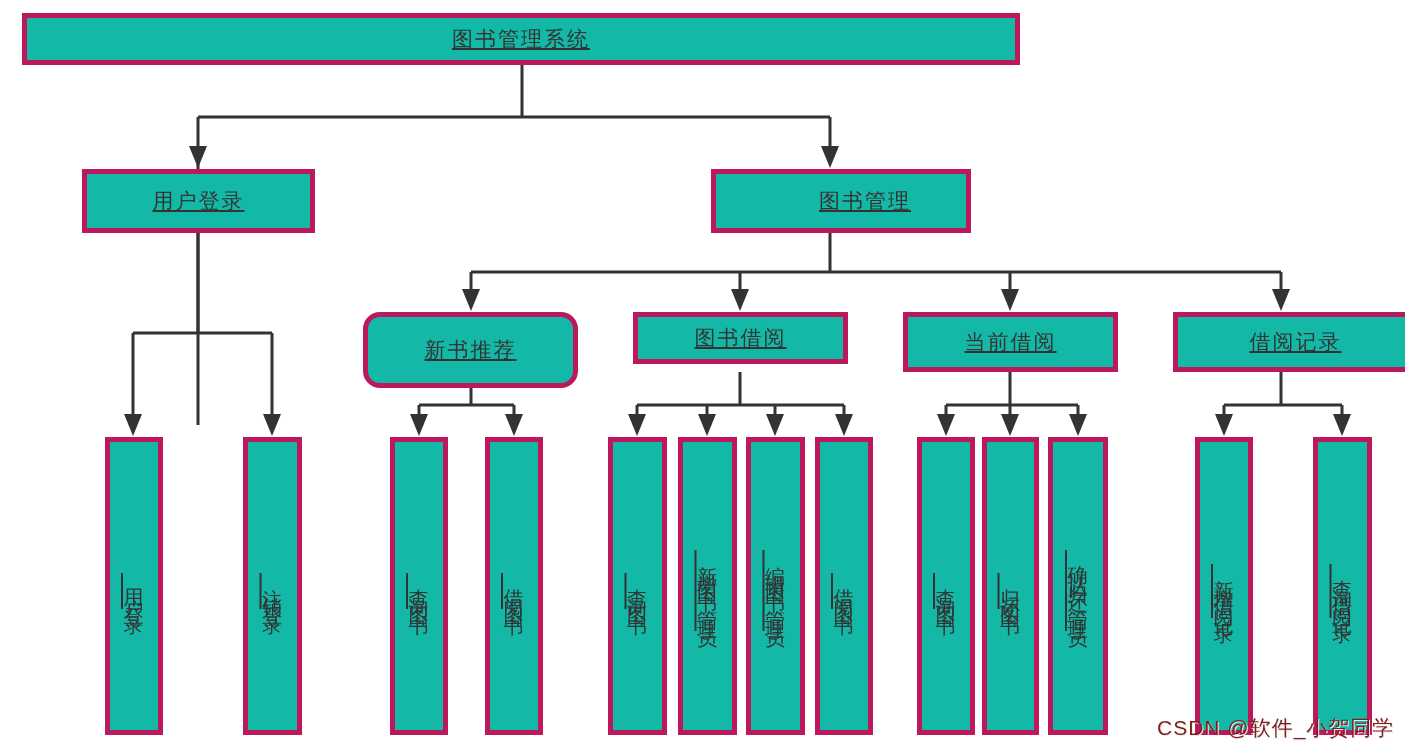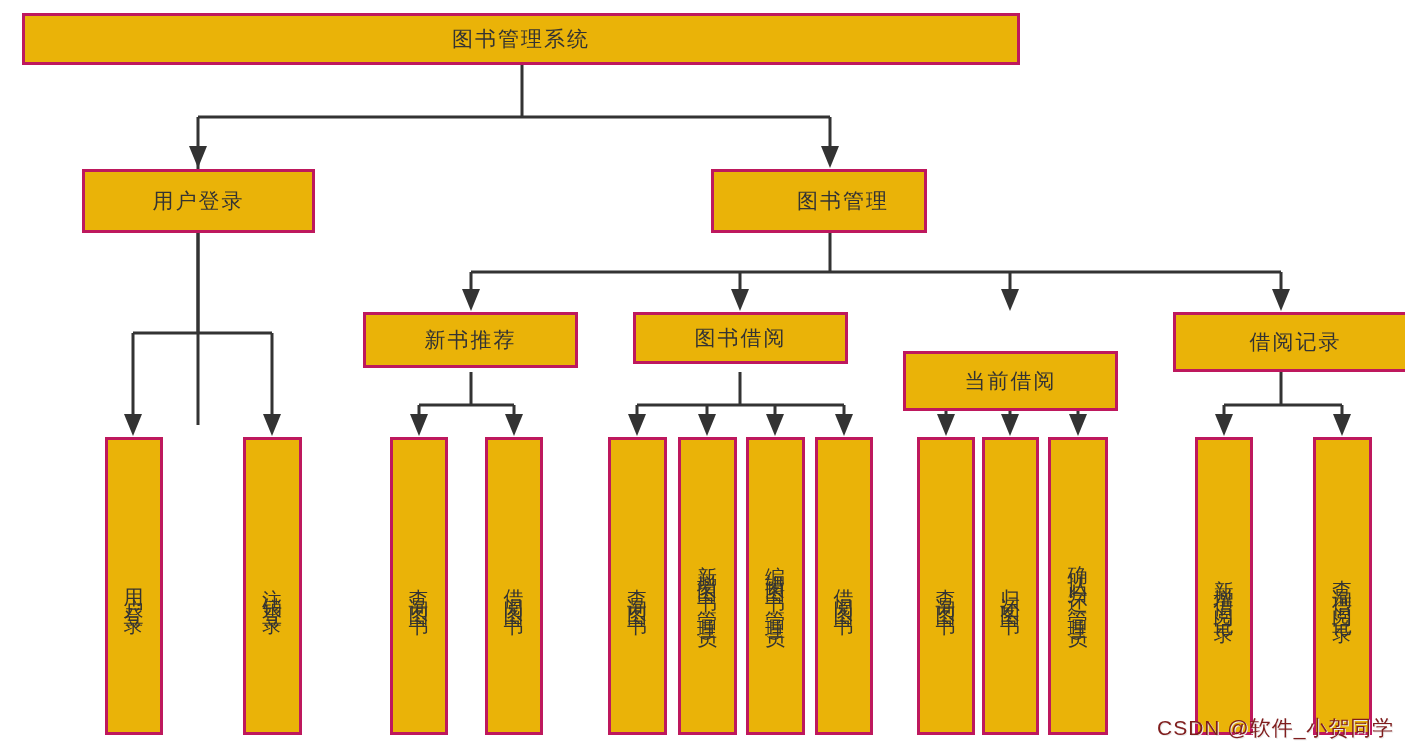--- a/index.html
+++ b/index.html
@@ -2,42 +2,42 @@
 <html><head>
 <meta charset="utf-8">
 <style>
   html,body{margin:0;padding:0;background:#ffffff;}
   .stage{
     position:relative;width:1405px;height:747px;overflow:hidden;
     font-family:"Liberation Sans","DejaVu Sans",sans-serif;background:#ffffff;
   }
   .wires{position:absolute;left:0;top:0;width:1405px;height:747px;}
   .box{
-    position:absolute;box-sizing:border-box;background:#eab308;
-    border:3px solid #be185d;color:#333333;
-    display:flex;align-items:center;justify-content:center;
+    position:absolute;box-sizing:border-box;background:#14b8a6;
+    border:5px solid #be185d;color:#333333;
+    display:flex;align-items:center;justify-content:center;text-decoration:underline;
   }
   .h{font-size:21px;letter-spacing:2px;}
   .v .vt{
     writing-mode:vertical-rl;text-orientation:mixed;
     font-size:20px;letter-spacing:9px;margin-top:9px;line-height:1;
     white-space:nowrap;
   }
   .watermark{
     position:absolute;left:1157px;top:714px;width:248px;
     font-size:21px;color:#7f1d1d;letter-spacing:1px;white-space:nowrap;
     text-shadow:1px 1px 0 #e9e9e9;
   }
   
   #n-root{left:22px;top:13px;width:998px;height:52px;}
   #n-user{left:82px;top:169px;width:233px;height:64px;}
-  #n-book{left:711px;top:169px;width:216px;height:64px;padding-left:48px;}
-  #n-newrec{left:363px;top:312px;width:215px;height:56px;}
+  #n-book{left:711px;top:169px;width:260px;height:64px;padding-left:48px;}
+  #n-newrec{left:363px;top:312px;width:215px;height:76px;border-radius:17px;}
   #n-borrow{left:633px;top:312px;width:215px;height:52px;}
-  #n-current{left:903px;top:312px;width:215px;height:60px;margin-top:39px;}
+  #n-current{left:903px;top:312px;width:215px;height:60px;}
   #n-record{left:1173px;top:312px;width:245px;height:60px;}
   .leaf{top:437px;height:298px;width:58px;}
   #l-g1b1{left:105px;} #l-g1b2{left:243px;width:59px;}
   #l-g2b1{left:390px;} #l-g2b2{left:485px;}
   #l-g3b1{left:608px;width:59px;} #l-g3b2{left:678px;width:59px;}
   #l-g3b3{left:746px;width:59px;} #l-g3b4{left:815px;}
   #l-g4b1{left:917px;} #l-g4b2{left:982px;width:57px;} #l-g4b3{left:1048px;width:60px;}
   #l-g5b1{left:1195px;} #l-g5b2{left:1313px;width:59px;}
 </style>
 </head>

